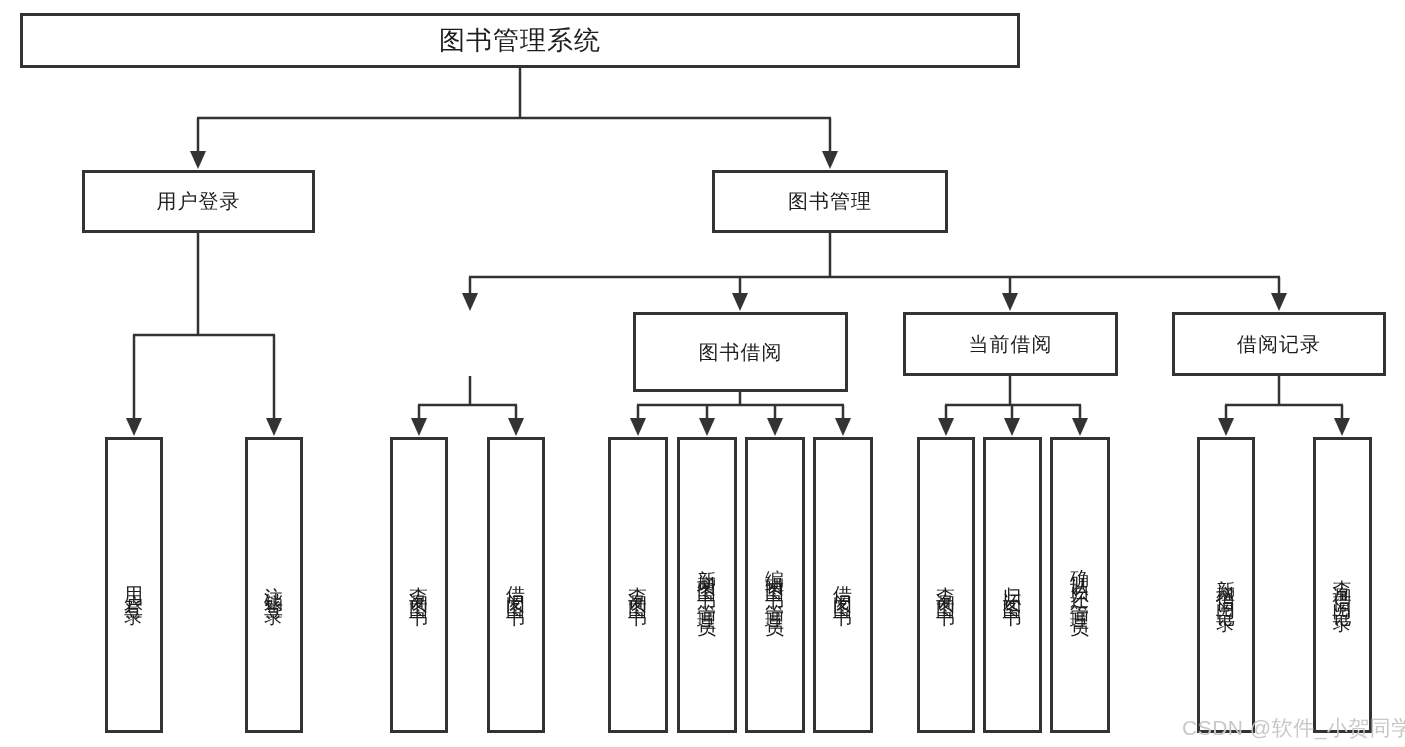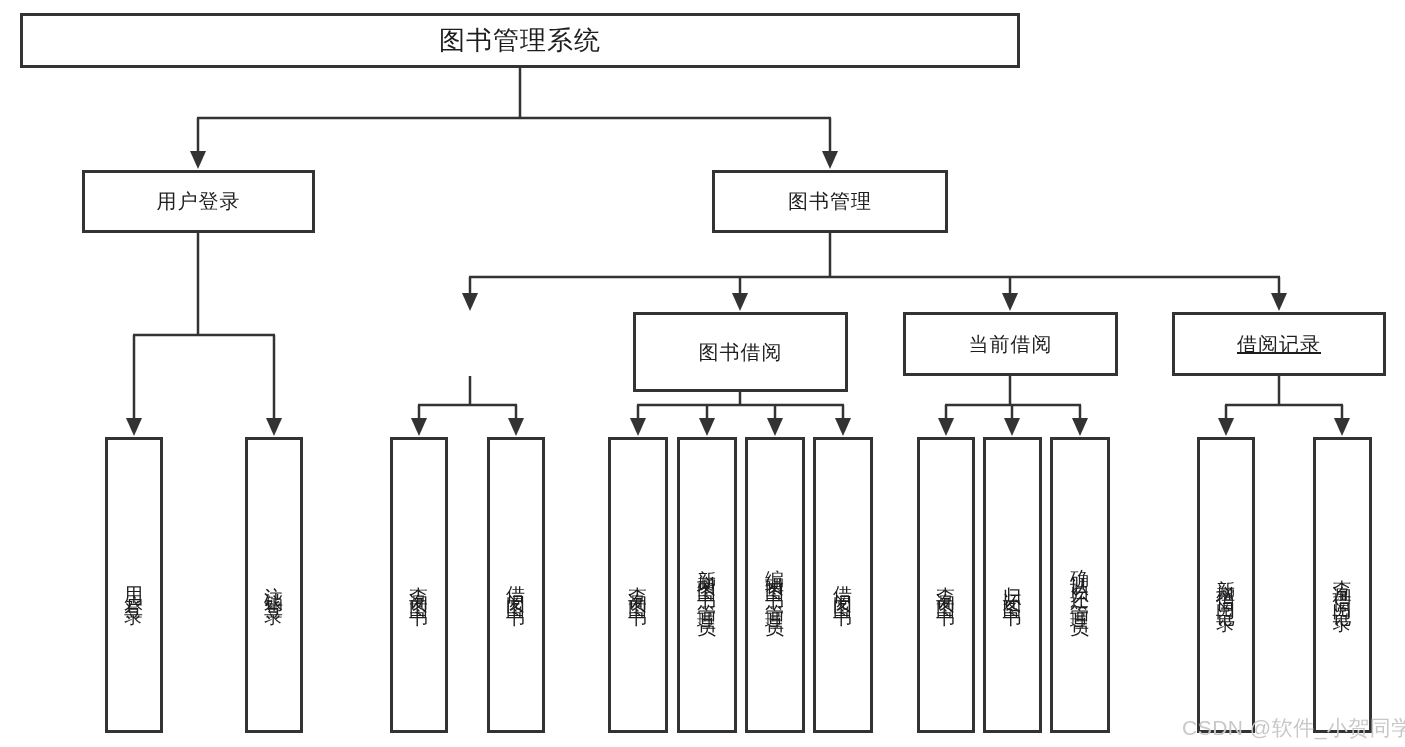--- a/index.html
+++ b/index.html
@@ -138,21 +138,21 @@
     </g>
   </svg>
 
   <div class="node h-label root-box" style="left:20px; top:13px; width:1000px; height:55px;">图书管理系统</div>
 
   <div class="node h-label" style="left:82px; top:170px; width:233px; height:63px;">用户登录</div>
   <div class="node h-label" style="left:712px; top:170px; width:236px; height:63px;text-align:right;">图书管理</div>
 
   <div class="node h-label" style="left:633px; top:312px; width:215px; height:80px;">图书借阅</div>
   <div class="node h-label" style="left:903px; top:312px; width:215px; height:64px;">当前借阅</div>
-  <div class="node h-label" style="left:1172px; top:312px; width:214px; height:64px;text-decoration:underline;">借阅记录</div>
+  <div class="node h-label" style="left:1172px; top:312px; width:214px; height:64px;">借阅记录</div>
 
   <div class="node leaf" style="left:105px; width:58px;">
     <span class="vtext">用户登录</span>
   </div>
   <div class="node leaf" style="left:245px; width:58px;">
     <span class="vtext">注销登录</span>
   </div>
 
   <div class="node leaf" style="left:390px; width:58px;">
     <span class="vtext">查询图书</span>

